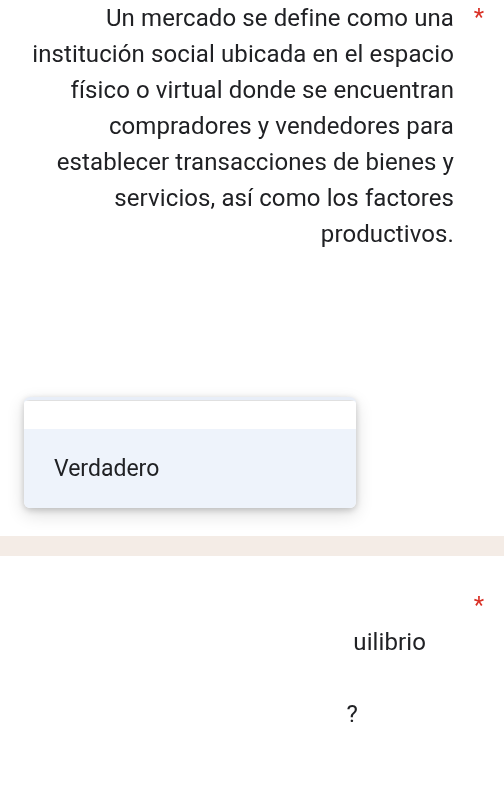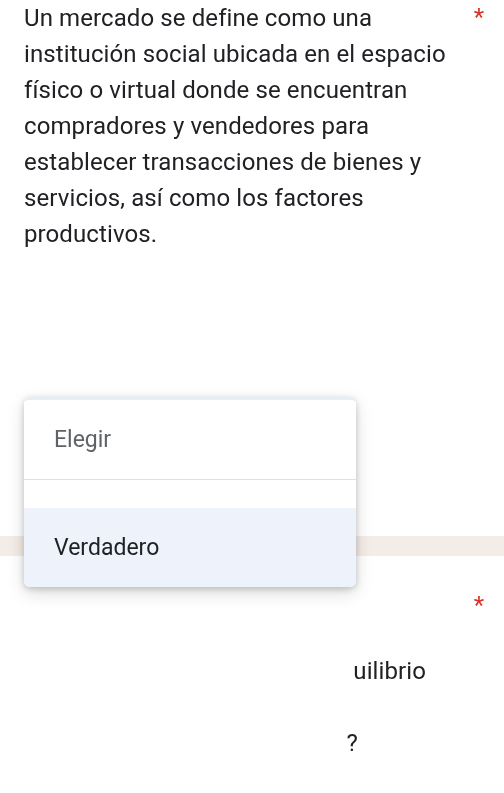--- a/index.html
+++ b/index.html
@@ -12,20 +12,21 @@
     position: relative;
   }
   .page {
     width: 504px;
     height: 793px;
     position: relative;
   }
   .question-card {
     padding: 0 24px;
     position: relative;
+    text-align: right;
   }
   .question-text {
     font-size: 24px;
     line-height: 36px;
     color: #202124;
     padding-right: 26px;
     letter-spacing: 0.1px;
   }
   .required-asterisk {
     position: absolute;
@@ -105,25 +106,24 @@
 
   <div class="question-card">
     <div class="question-text">Un mercado se define como una institución social ubicada en el espacio físico o virtual donde se encuentran compradores y vendedores para establecer transacciones de bienes y servicios, así como los factores productivos.</div>
     <div class="required-asterisk">*</div>
   </div>
 
   <div class="divider-band"></div>
 
   <div class="second-question-card">
     <div class="second-question-text">
-      <div style="text-align:right; padding-right:28px;margin-top:29px;">uilibrio</div>
+      <div style="text-align:right; padding-right:28px;">uilibrio</div>
       <div style="text-align:right; padding-right:96px;">?</div>
     </div>
     <div class="second-required">*</div>
   </div>
 
   <div class="dropdown-menu">
-    <div class="dropdown-item placeholder">Elegir</div>
     <div class="dropdown-separator"></div>
     <div class="dropdown-item highlighted">Verdadero</div>
   </div>
 
 </div>
 
 </body></html>

